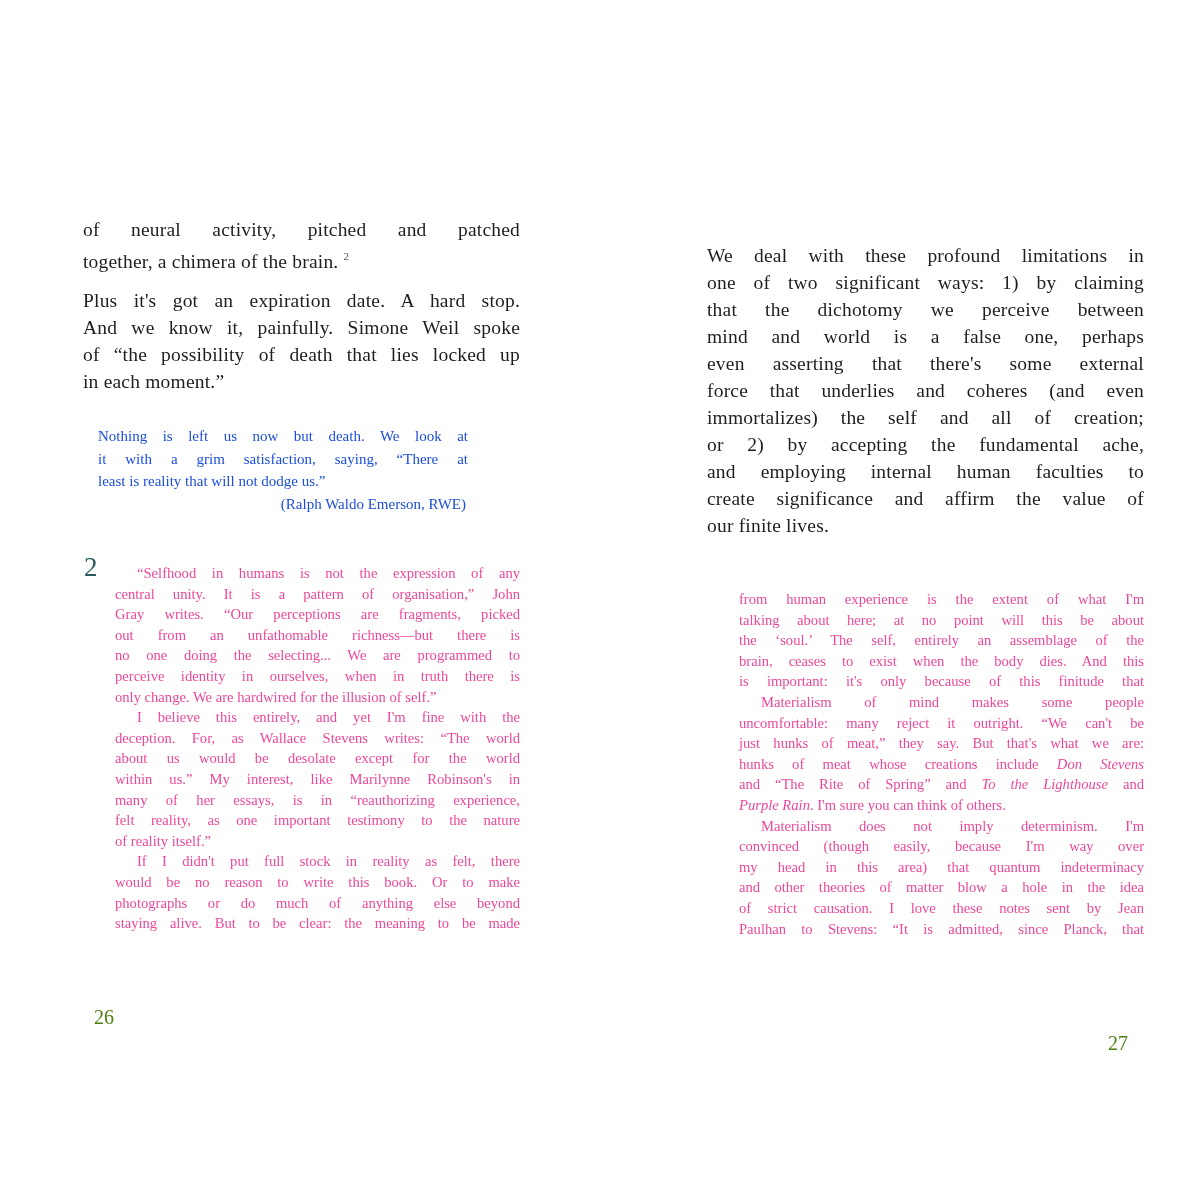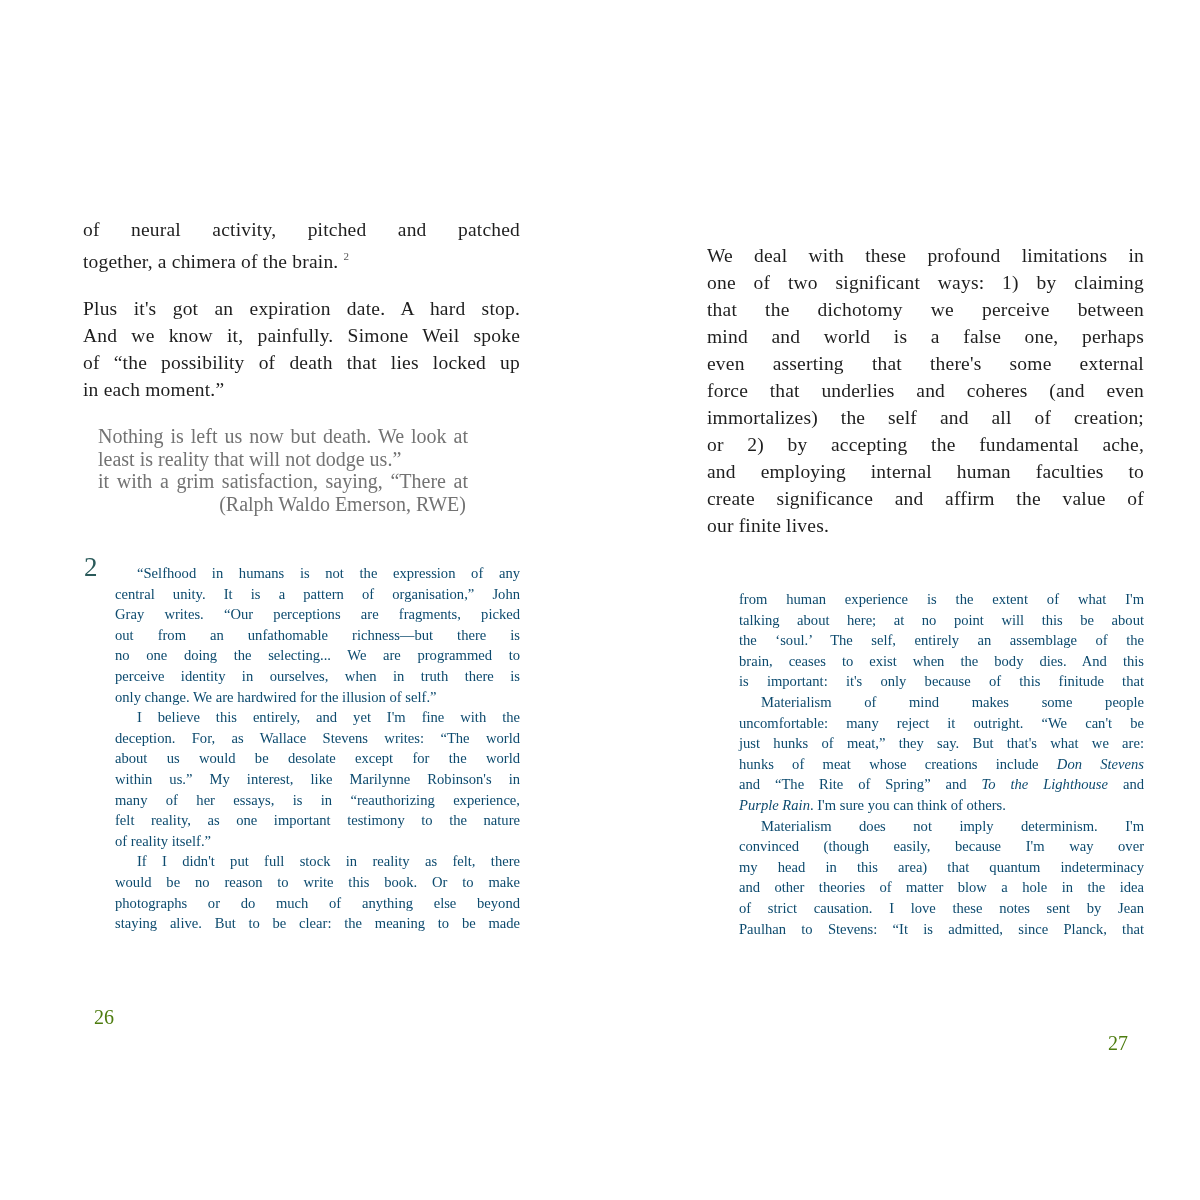--- a/index.html
+++ b/index.html
@@ -11,32 +11,32 @@
     .main-text {
       position: absolute; color: #1e1e1e; font-size: 19.5px; line-height: 27px;
       font-family: "Liberation Serif", serif; text-align: justify; letter-spacing: 0.2px;
     }
     .main-text p { margin: 0; }
     .main-text .line { display: block; text-align: justify; text-align-last: justify; white-space: nowrap; }
     .main-text .line.last { text-align-last: left; }
 
     .quote {
       position: absolute; left: 98px; top: 425px; width: 370px;
-      color: #737373; font-family: "Liberation Serif", serif; font-size: 20px; line-height: 22.5px;
+      color: #1d4ed8; font-family: "Liberation Serif", serif; font-size: 15px; line-height: 22.5px;
     }
     .quote .line { display: block; text-align: justify; text-align-last: justify; white-space: nowrap; }
     .quote .line.last { text-align-last: left; }
     .quote .attribution { display: block; text-align: right; padding-right: 2px; }
 
     .footnote-num {
       position: absolute; left: 84px; top: 552px; font-size: 27px; color: #2a5a5a;
       font-family: "Liberation Serif", serif;
     }
     .footnote {
-      position: absolute; color: #0c4a6e; font-family: "Liberation Serif", serif;
+      position: absolute; color: #ec4899; font-family: "Liberation Serif", serif;
       font-size: 14.6px; line-height: 20.6px;
     }
     .footnote .line { display: block; text-align: justify; text-align-last: justify; white-space: nowrap; }
     .footnote .line.last { text-align-last: left; }
     .footnote .indent { padding-left: 22px; }
     .footnote i { font-style: italic; }
 
     .page-number {
       position: absolute; top: 1006px; font-size: 20px; color: #4d7c0f;
       font-family: "Liberation Serif", serif;
@@ -45,32 +45,32 @@
   </style>
 </head>
 <body>
 
 <div class="page left-page">
   <div class="main-text" style="left:83px; top:216px; width:437px;">
     <p>
       <span class="line">of neural activity, pitched and patched</span>
       <span class="line last"><span>together, a chimera of the brain.</span> <sup>2</sup></span>
     </p>
-    <p style="margin-top:20px;">
+    <p style="margin-top:12px;">
       <span class="line">Plus it's got an expiration date. A hard stop.</span>
       <span class="line">And we know it, painfully. Simone Weil spoke</span>
       <span class="line">of “the possibility of death that lies locked up</span>
       <span class="line last">in each moment.”</span>
     </p>
   </div>
 
   <div class="quote">
     <span class="line">Nothing is left us now but death. We look at</span>
+    <span class="line">it with a grim satisfaction, saying, “There at</span>
     <span class="line last">least is reality that will not dodge us.”</span>
-    <span class="line">it with a grim satisfaction, saying, “There at</span>
     <span class="attribution">(Ralph Waldo Emerson, RWE)</span>
   </div>
 
   <div class="footnote-num">2</div>
 
   <div class="footnote" style="left:115px; top:563px; width:405px;">
     <span class="line indent">“Selfhood in humans is not the expression of any</span>
     <span class="line">central unity. It is a pattern of organisation,” John</span>
     <span class="line">Gray writes. “Our perceptions are fragments, picked</span>
     <span class="line">out from an unfathomable richness—but there is</span>

